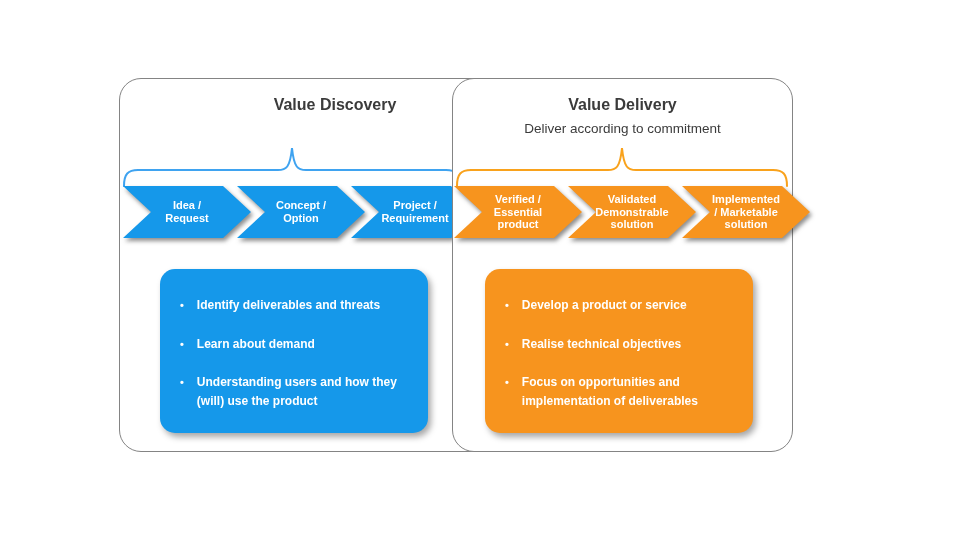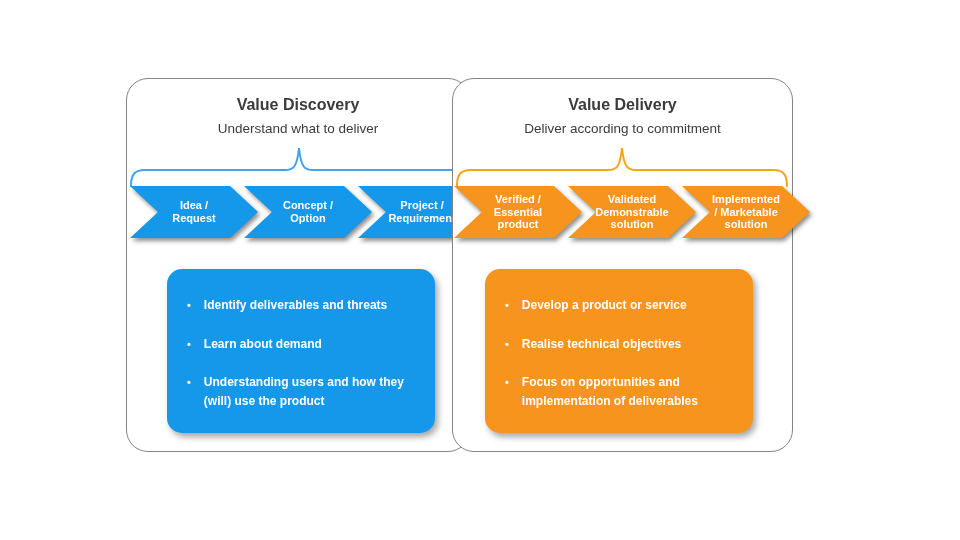--- a/index.html
+++ b/index.html
@@ -8,21 +8,21 @@
     font-family:"Liberation Sans", sans-serif;overflow:hidden;
   }
   .slide-title{
     position:absolute;left:38px;top:14px;margin:0;
     font-size:27px;font-weight:700;letter-spacing:0.5px;color:#3d3d3d;
   }
   .panel{
     position:absolute;top:78px;height:372px;
     border:1px solid #848484;border-radius:22px;background:#ffffff;
   }
-  .panel-left{left:126px;width:342px;}
+  .panel-left{left:119px;width:342px;padding-left:44px;}
   .panel-right{left:452px;width:339px;}
   .panel-heading{
     margin:17px 0 0 0;text-align:center;
     font-size:16px;font-weight:700;color:#3b3b3b;
   }
   .panel-subheading{
     margin:7px 0 0 0;text-align:center;
     font-size:13.5px;font-weight:400;color:#3b3b3b;
   }
   .brace{position:absolute;left:2px;top:65px;overflow:visible;}
@@ -54,21 +54,20 @@
   .bullet-dot{flex:0 0 auto;font-size:11px;line-height:1.7;}
 </style>
 </head>
 <body>
 
 <div class="slide">
 
 
   <section class="panel panel-left">
     <h2 class="panel-heading">Value Discovery</h2>
-    <p class="panel-subheading">Understand what to deliver</p>
 
     <svg class="brace" width="340" height="46">
       <path d="M2,42 C2,30 6,26 16,26 L156,26 C164,26 168,24 170,4 C172,24 176,26 184,26 L324,26 C334,26 338,30 338,42" fill="none" stroke-width="2" stroke-linecap="round" stroke="#3FA3F0"></path>
     </svg>
 
     <div class="chevron-strip strip-left">
       <svg class="chevron-svg" width="356" height="54">
         <polygon points="0,1 100,1 128,27 100,53 0,53 28,27" fill="#1598EA"></polygon>
         <polygon points="114,1 214,1 242,27 214,53 114,53 142,27" fill="#1598EA"></polygon>
         <polygon points="228,1 328,1 356,27 328,53 228,53 256,27" fill="#1598EA"></polygon>

